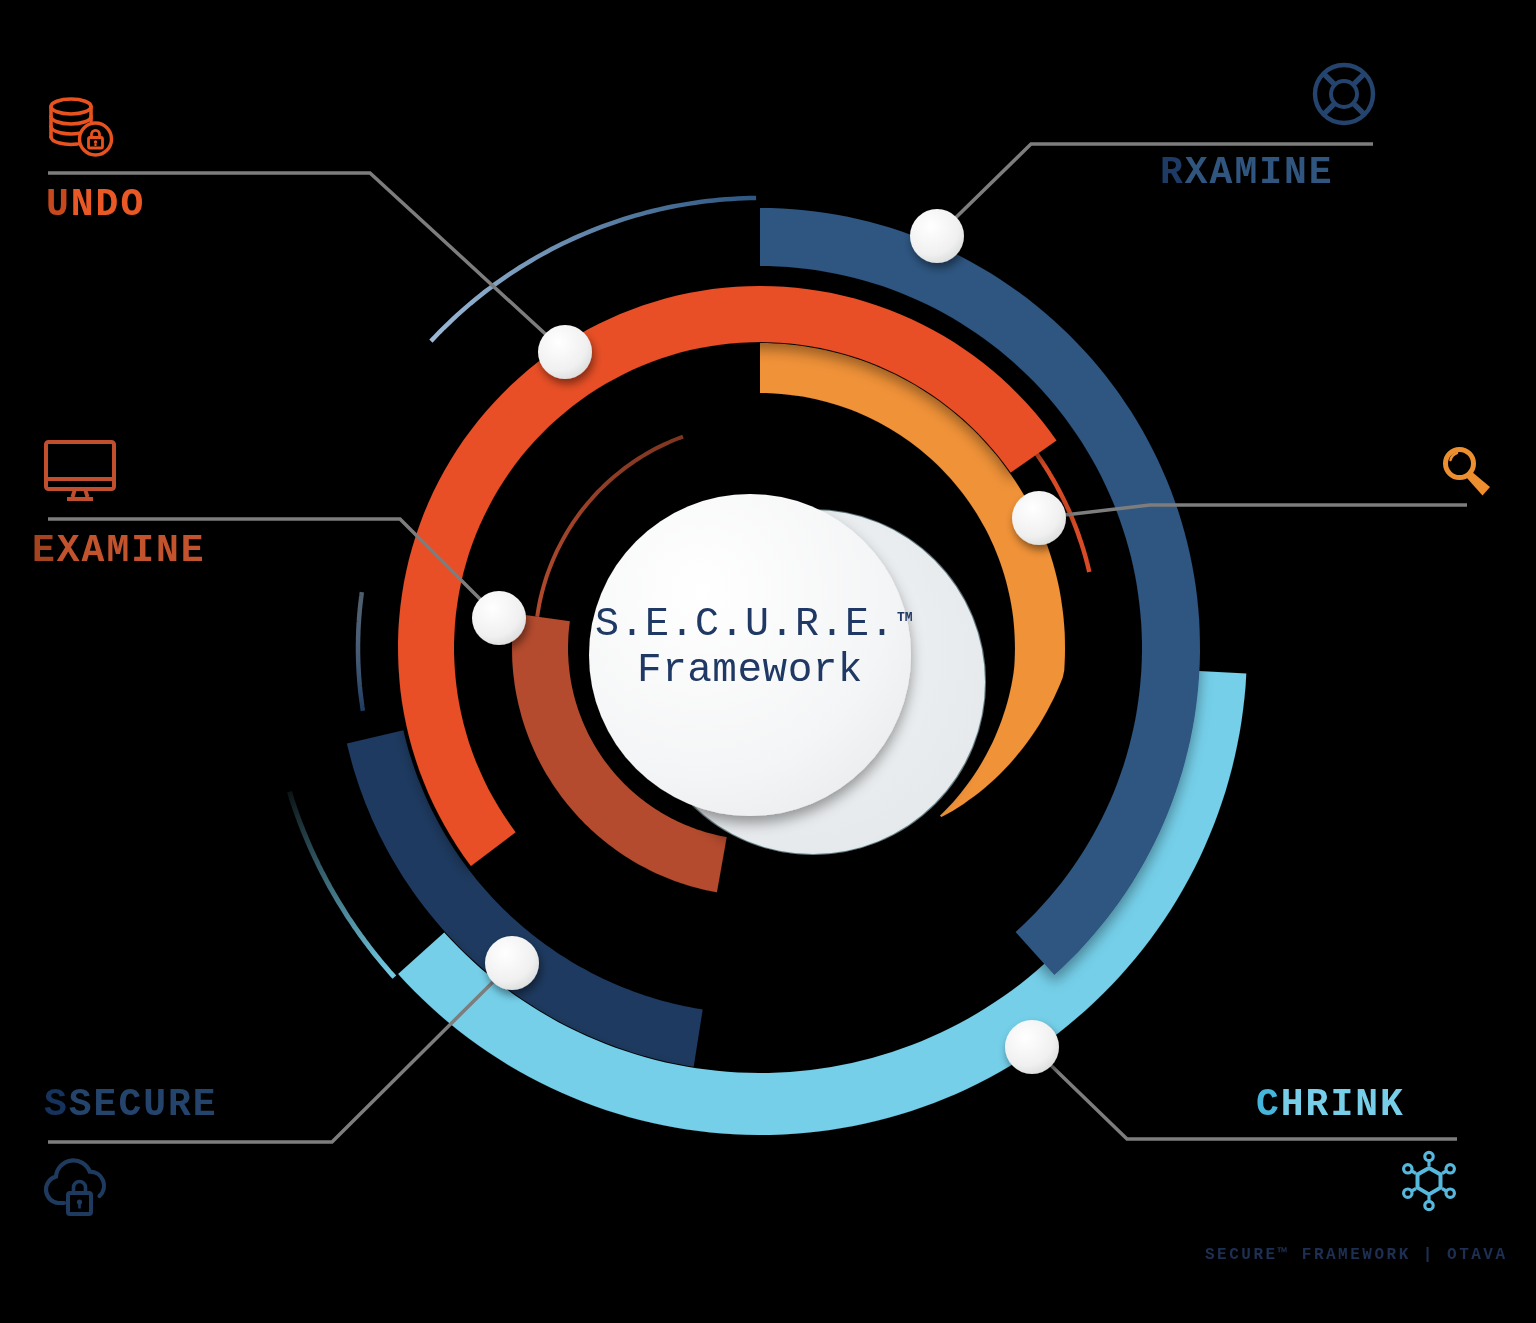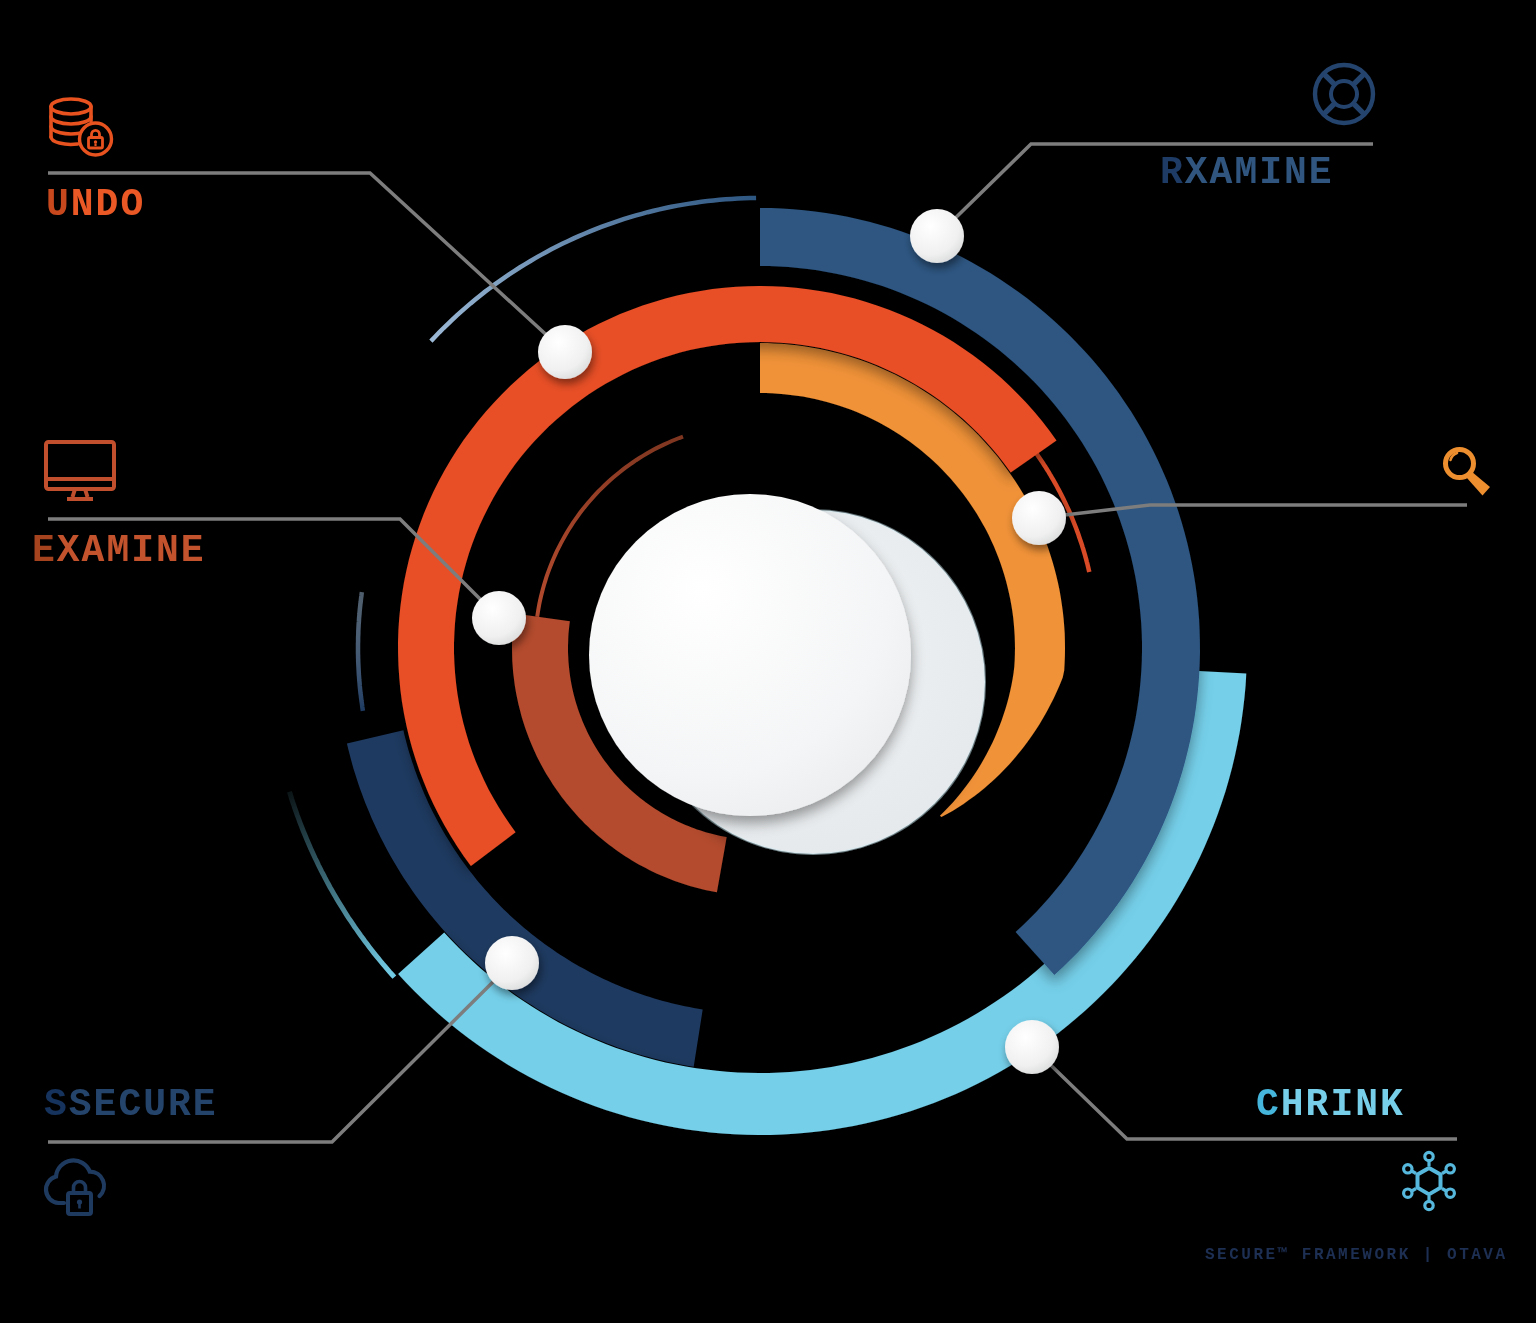--- a/index.html
+++ b/index.html
@@ -199,17 +199,21 @@
         <path d="M31 48 V53"></path>
           <circle cx="31" cy="57.5" r="4.2"></circle>
         <path d="M18 40.5 L13.7 43"></path>
           <circle cx="9.8" cy="45.2" r="4.2"></circle>
         <path d="M18 25.5 L13.7 23"></path>
           <circle cx="9.8" cy="20.8" r="4.2"></circle>
       </g>
     </svg>
   </div>
 
+  <div class="center-text" id="center-text" style="color: rgb(31, 56, 100);">
+    <div><span>S.E.C.U.R.E.</span><span class="tm">TM</span></div>
+    <div class="center-sub">Framework</div>
+  </div>
 
   <div class="footnote" id="footnote" style="color: rgb(29, 47, 83);">SECURE™ FRAMEWORK | OTAVA</div>
   <div class="bottom-rule" id="bottom-rule" style="background-color: rgb(235, 235, 235);"></div>
 
 </div>
 
 </body></html>

